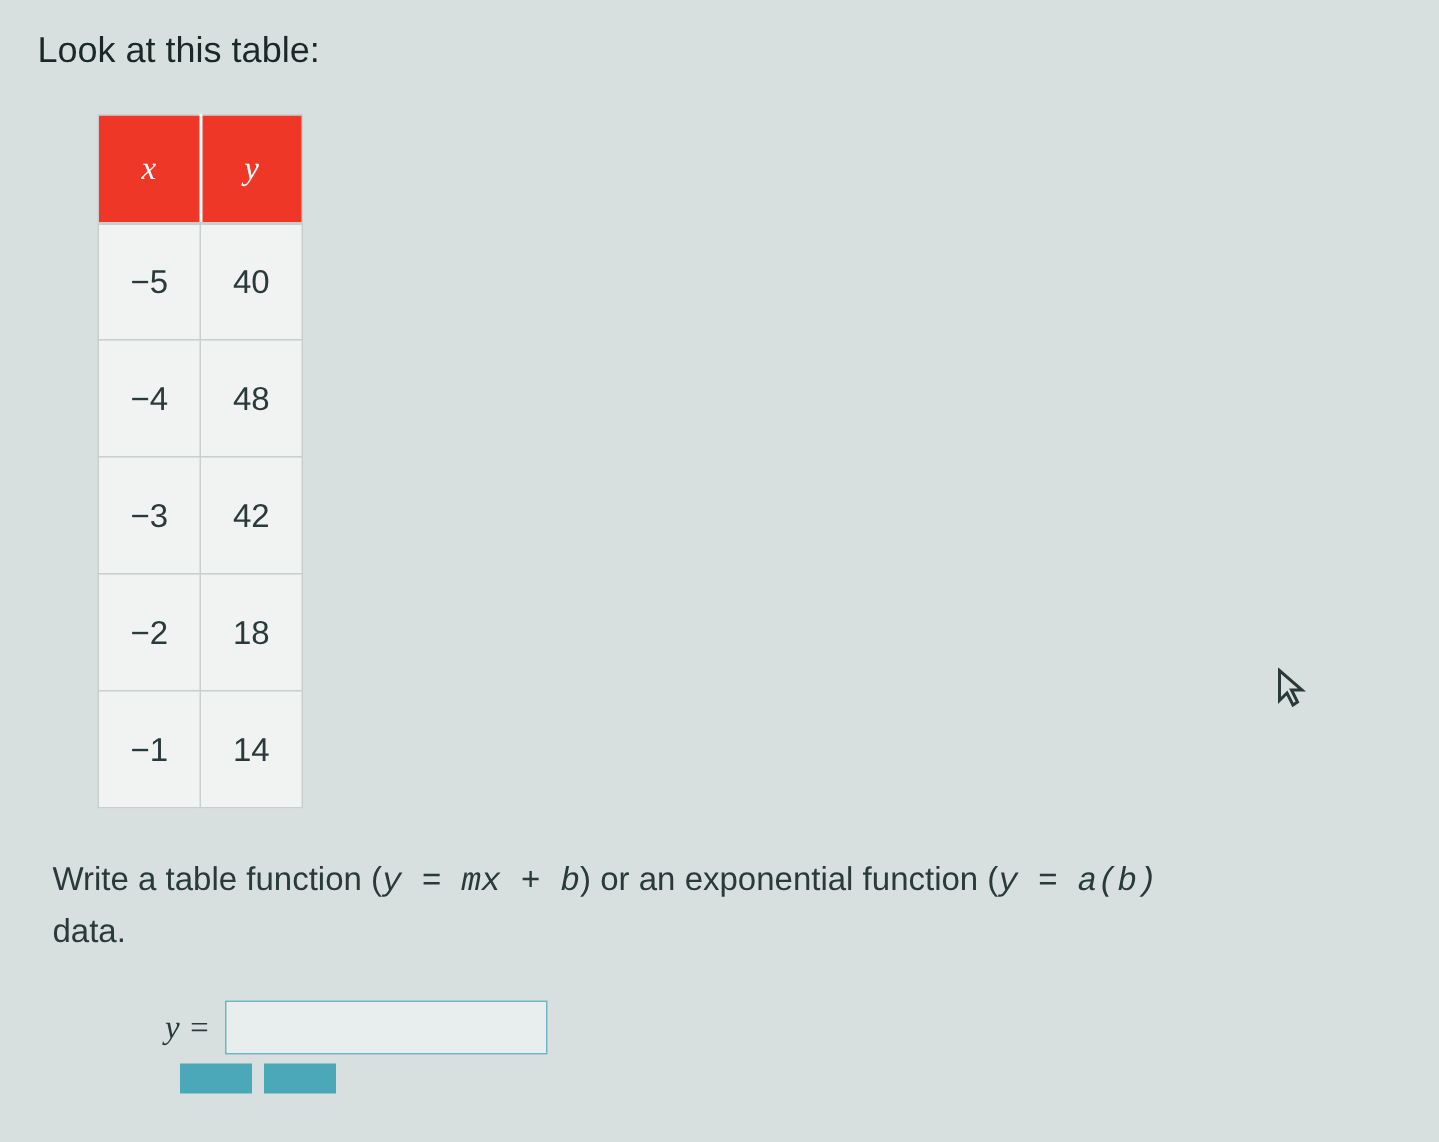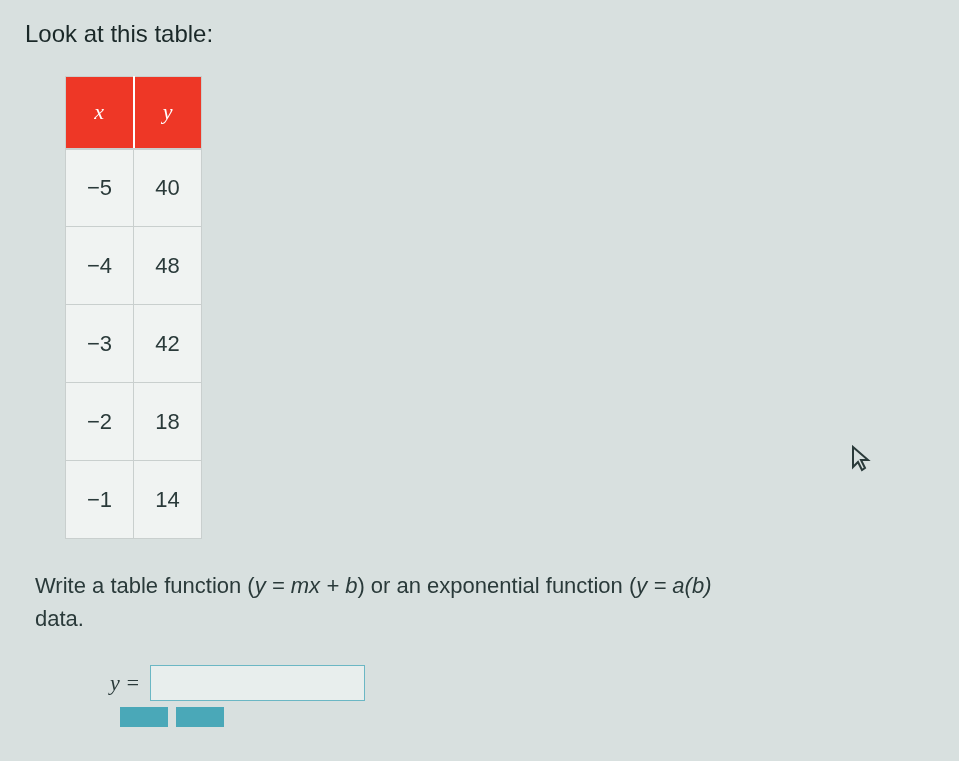--- a/index.html
+++ b/index.html
@@ -58,21 +58,21 @@
     }
     .question-text {
       font-size: 22px;
       color: #2a3a3a;
       line-height: 1.5;
       margin-left: 10px;
       margin-bottom: 30px;
     }
     .formula {
       font-style: italic;
-      font-family: Liberation Sans, sans-serif;
+      font-family: Liberation Mono, monospace;
     }
     .answer-row {
       margin-left: 85px;
       display: flex;
       align-items: center;
       gap: 10px;
     }
     .answer-label {
       font-style: italic;
       font-family: Georgia, 'Times New Roman', serif;

